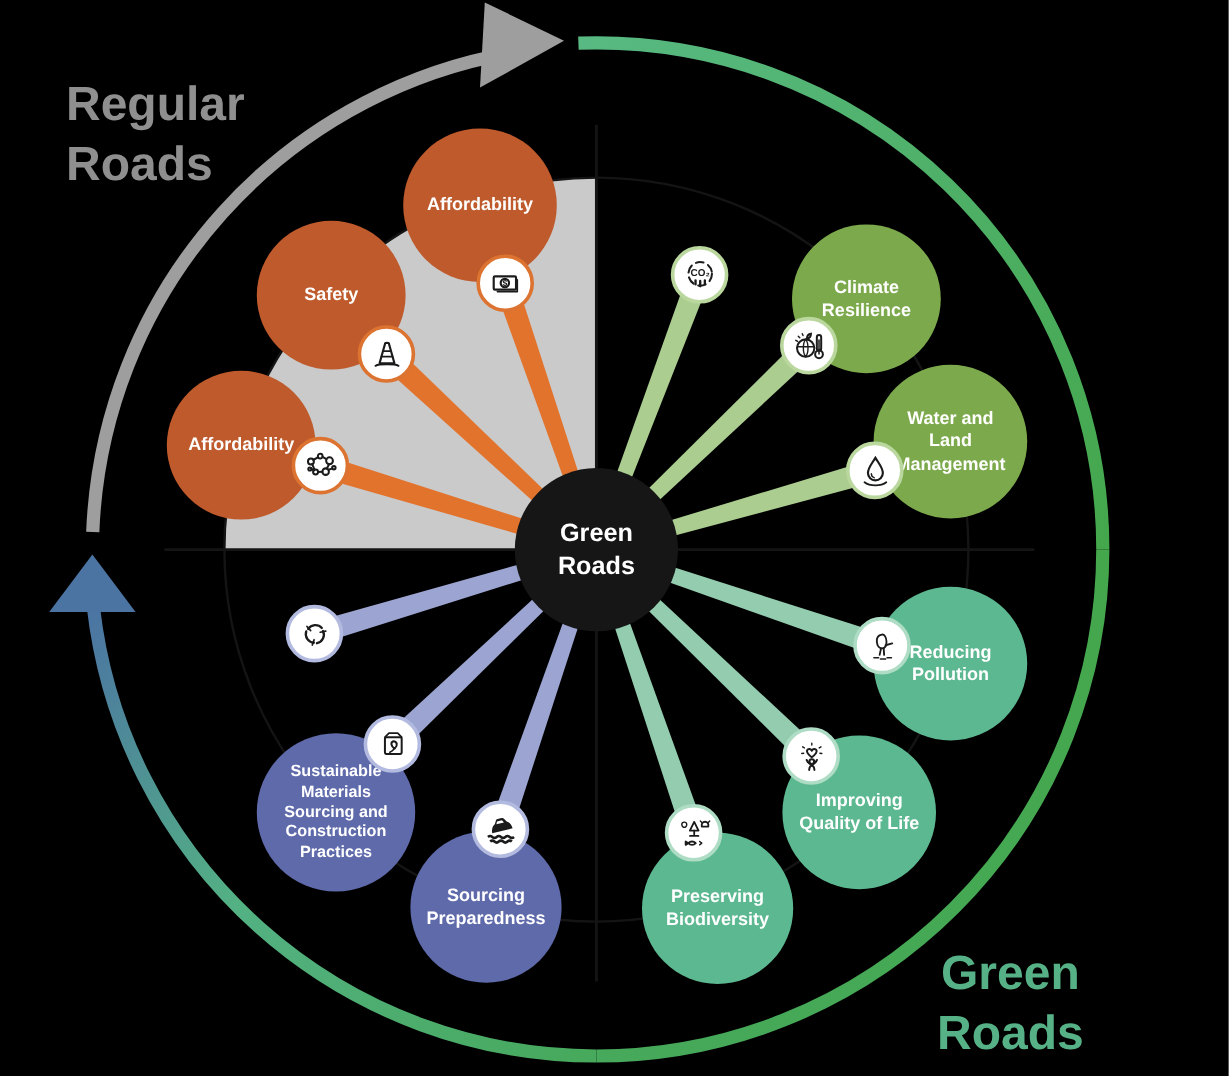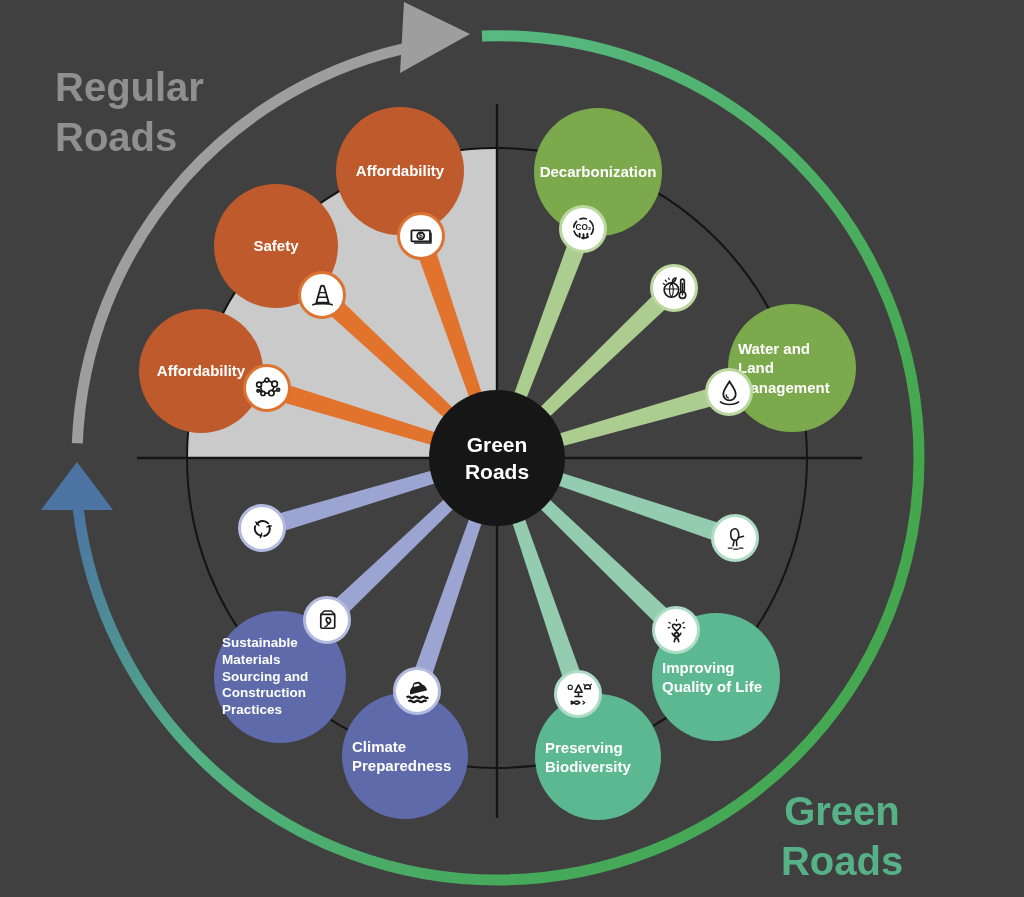--- a/index.html
+++ b/index.html
@@ -1,20 +1,20 @@
 <!DOCTYPE html>
 <html><head>
 <meta charset="utf-8">
 <style>
   html,body{margin:0;padding:0;background:#ffffff;}
-  .stage{position:relative;width:1024px;height:897px;background:#404040;
+  .stage{position:relative;width:1024px;height:897px;background:#000000;
          font-family:"Liberation Sans",sans-serif;overflow:hidden;}
   .base-svg{position:absolute;left:0;top:0;}
   .bubble{position:absolute;border-radius:50%;display:flex;align-items:center;justify-content:center;
-          text-align:left;color:#fff;font-weight:700;font-size:15px;line-height:1.28;
+          text-align:center;color:#fff;font-weight:700;font-size:15px;line-height:1.28;
           padding:10px;box-sizing:border-box;}
   .bubble.small-text{font-size:13.5px;line-height:1.25;padding:8px;}
   .badge{position:absolute;width:48px;height:48px;border-radius:50%;background:#fff;
          display:flex;align-items:center;justify-content:center;box-sizing:border-box;
          border:3.5px solid #ccc;}
   .badge svg{width:31px;height:31px;}
   .center-circle{position:absolute;left:429px;top:390px;width:136px;height:136px;border-radius:50%;
          background:#161616;color:#fff;display:flex;flex-direction:column;align-items:center;
          justify-content:center;font-weight:700;font-size:21px;line-height:1.3;text-align:center;}
   .corner-label{position:absolute;font-weight:700;font-size:40px;line-height:1.25;}
@@ -85,39 +85,42 @@
   <div class="bubble" style="left: 336px; top: 107px; width: 128px; height: 128px; background: rgb(190, 90, 43);">
     <span>Affordability</span>
     </div>
   <div class="bubble" style="left: 214px; top: 184px; width: 124px; height: 124px; background: rgb(190, 90, 43);">
     <span>Safety</span>
     </div>
   <div class="bubble" style="left: 139px; top: 309px; width: 124px; height: 124px; background: rgb(190, 90, 43);">
     <span>Affordability</span>
     </div>
 
-  <div class="bubble" style="left: 534px; top: 108px; width: 128px; height: 128px; background: rgb(124, 169, 75);">
-    <span>Decarbonization</span>
+  <div class="bubble" style="left: 660px; top: 187px; width: 124px; height: 124px; background: rgb(124, 169, 75);">
+    <span>Climate Resilience</span>
     </div>
   <div class="bubble" style="left: 728px; top: 304px; width: 128px; height: 128px; background: rgb(124, 169, 75);">
     <span>Water and Land Management</span>
     </div>
 
+  <div class="bubble" style="left: 728px; top: 489px; width: 128px; height: 128px; background: rgb(92, 184, 144);">
+    <span>Reducing Pollution</span>
+    </div>
   <div class="bubble" style="left: 535px; top: 694px; width: 126px; height: 126px; background: rgb(92, 184, 144);">
     <span>Preserving Biodiversity</span>
     </div>
   <div class="bubble" style="left: 652px; top: 613px; width: 128px; height: 128px; background: rgb(92, 184, 144);">
     <span>Improving Quality of Life</span>
     </div>
 
   <div class="bubble small-text" style="left: 214px; top: 611px; width: 132px; height: 132px; background: rgb(95, 106, 171);">
     <span>Sustainable Materials Sourcing and Construction Practices</span>
     </div>
   <div class="bubble" style="left: 342px; top: 693px; width: 126px; height: 126px; background: rgb(95, 106, 171);">
-    <span>Climate Preparedness</span>
+    <span>Sourcing Preparedness</span>
     </div>
 
   <div class="badge" style="left: 397px; top: 212px; border-color: rgb(221, 115, 49);">
     <svg viewBox="0 0 24 24" fill="none" stroke="#1b1b1b" stroke-width="1.4" stroke-linecap="round" stroke-linejoin="round">
       <path d="M19.4 9.4 L19.4 17 L6.6 17" stroke-width="1.1"></path>
       <rect x="4.2" y="7.2" width="14.4" height="8.6" rx="0.8"></rect>
       <circle cx="11.4" cy="11.5" r="2.7"></circle>
       <text x="11.4" y="13.5" font-size="5.6" font-weight="bold" text-anchor="middle" fill="#1b1b1b" stroke="none">$</text>
     </svg>
   </div>

